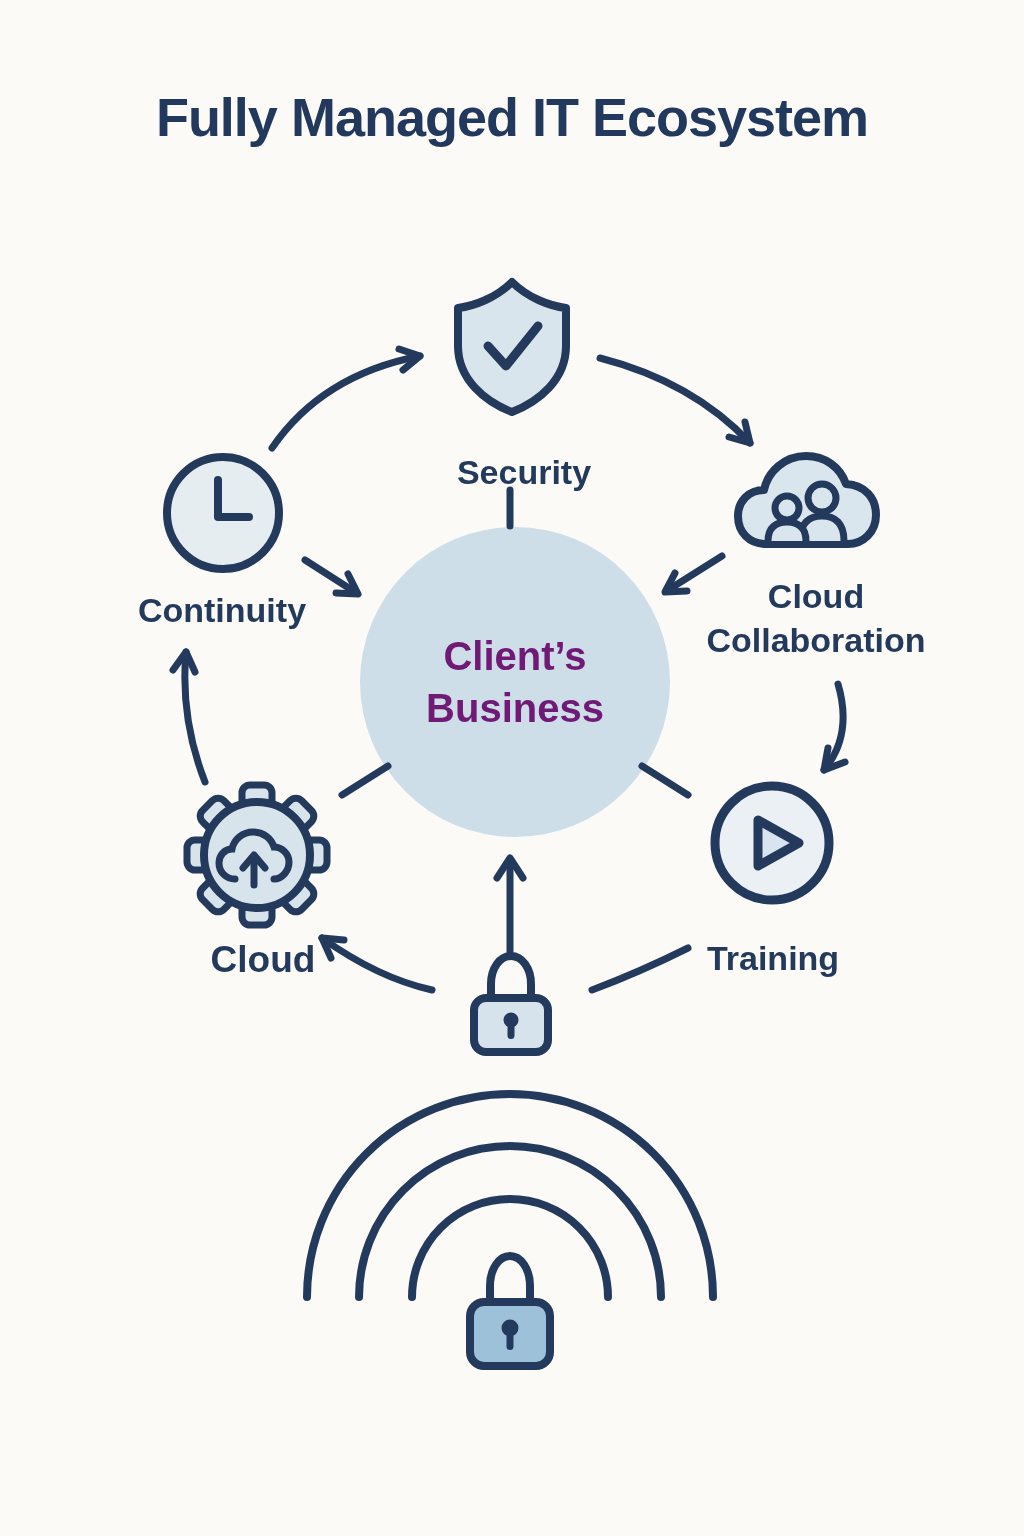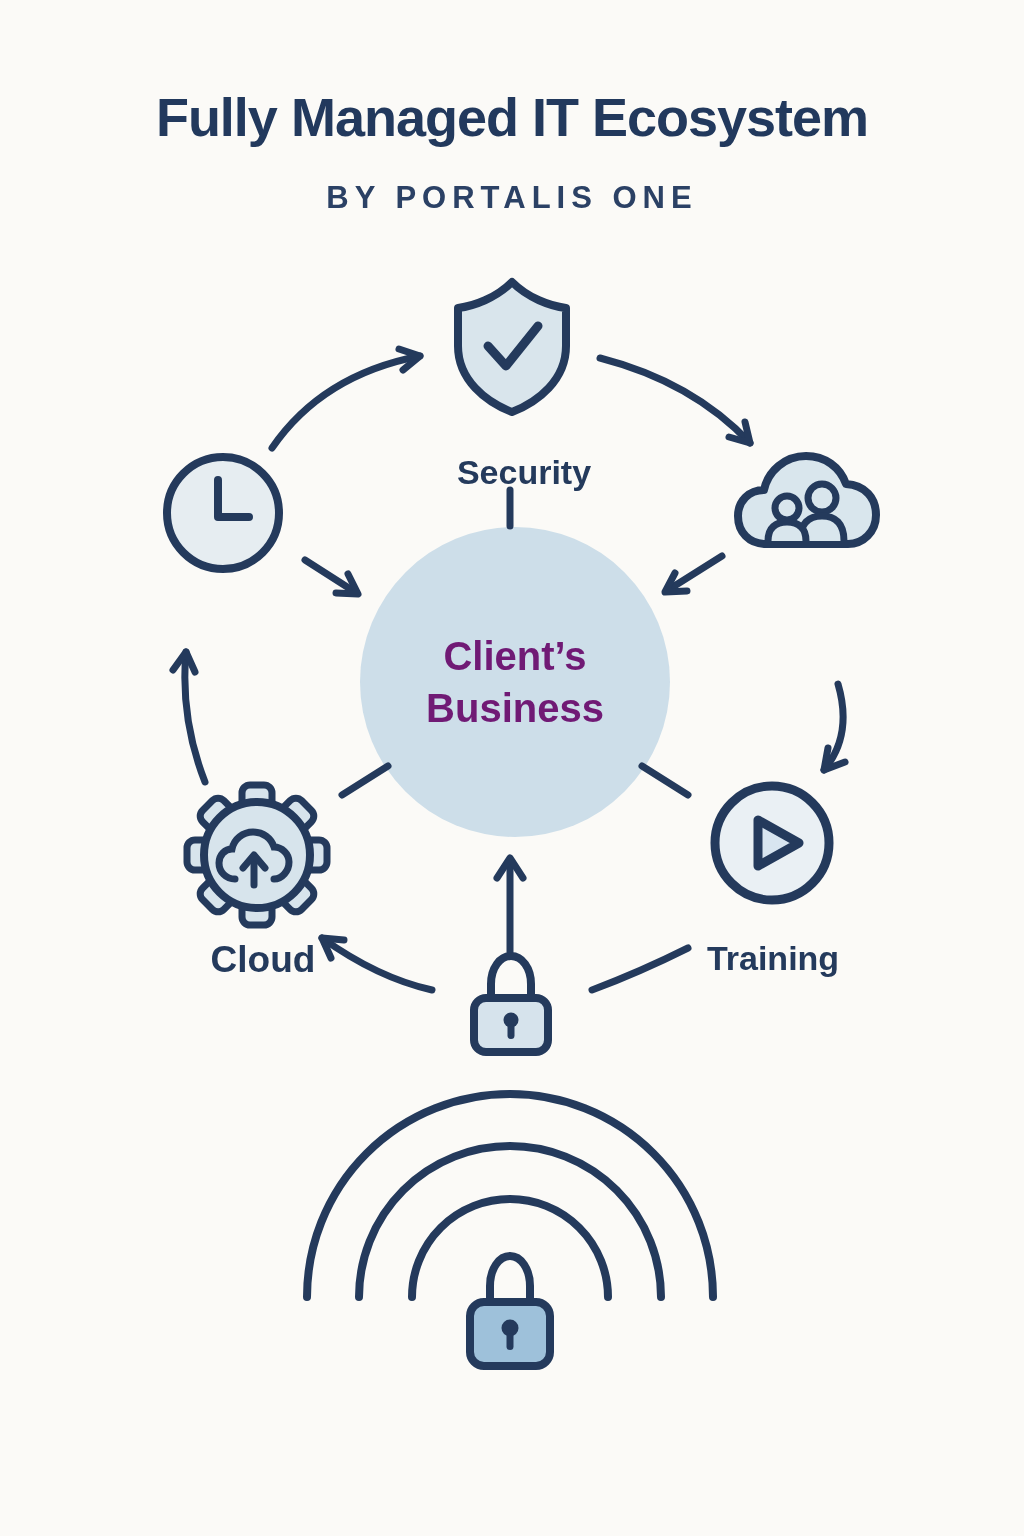--- a/index.html
+++ b/index.html
@@ -22,21 +22,20 @@
   .lbl-cloud{left:816px;top:618px;width:280px;}
   .lbl-saas{left:263px;top:960px;font-size:37px;}
   .lbl-training{left:773px;top:958px;}
 </style>
 </head>
 <body>
 
 <div class="canvas">
 
   <div class="title">Fully Managed IT Ecosystem</div>
-  <div class="subtitle">BY PORTALIS ONE</div>
 
   <div class="center-node">
     <div class="center-label">Client’s
 Business</div>
   </div>
 
   <svg class="layer" width="1024" height="1536" viewBox="0 0 1024 1536" fill="none" stroke="#243a5c" stroke-width="7" stroke-linecap="round" stroke-linejoin="round">
 
     <g>
       <path d="M272,448 Q322,375 420,356"></path>
@@ -132,16 +131,18 @@
     <path d="M412,1297 A98,98 0 0 1 608,1297"></path>
     <g>
       <path d="M490,1306 L490,1286 C490,1269 499,1256 510,1256 C521,1256 530,1269 530,1286 L530,1306"></path>
       <rect x="470" y="1302" width="80" height="64" rx="14" fill="#9ec1da"></rect>
       <circle cx="510" cy="1328" r="8.5" fill="#243a5c" stroke="none"></circle>
       <rect x="506.5" y="1333" width="7" height="17" rx="3.5" fill="#243a5c" stroke="none"></rect>
     </g>
   </svg>
 
   <div class="node-label lbl-security">Security</div>
+  <div class="node-label lbl-continuity">Continuity</div>
+  <div class="node-label lbl-cloud">Cloud Collaboration</div>
   <div class="node-label lbl-saas">Cloud</div>
   <div class="node-label lbl-training">Training</div>
 
 </div>
 
 </body></html>

